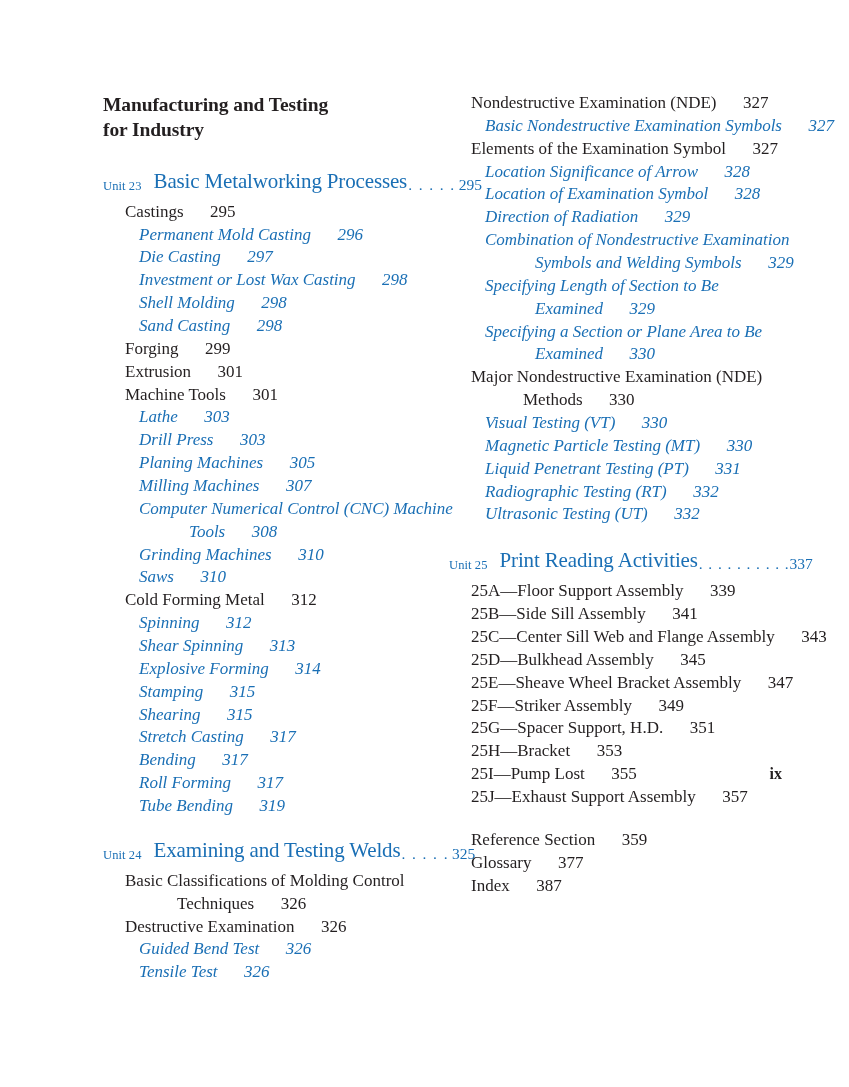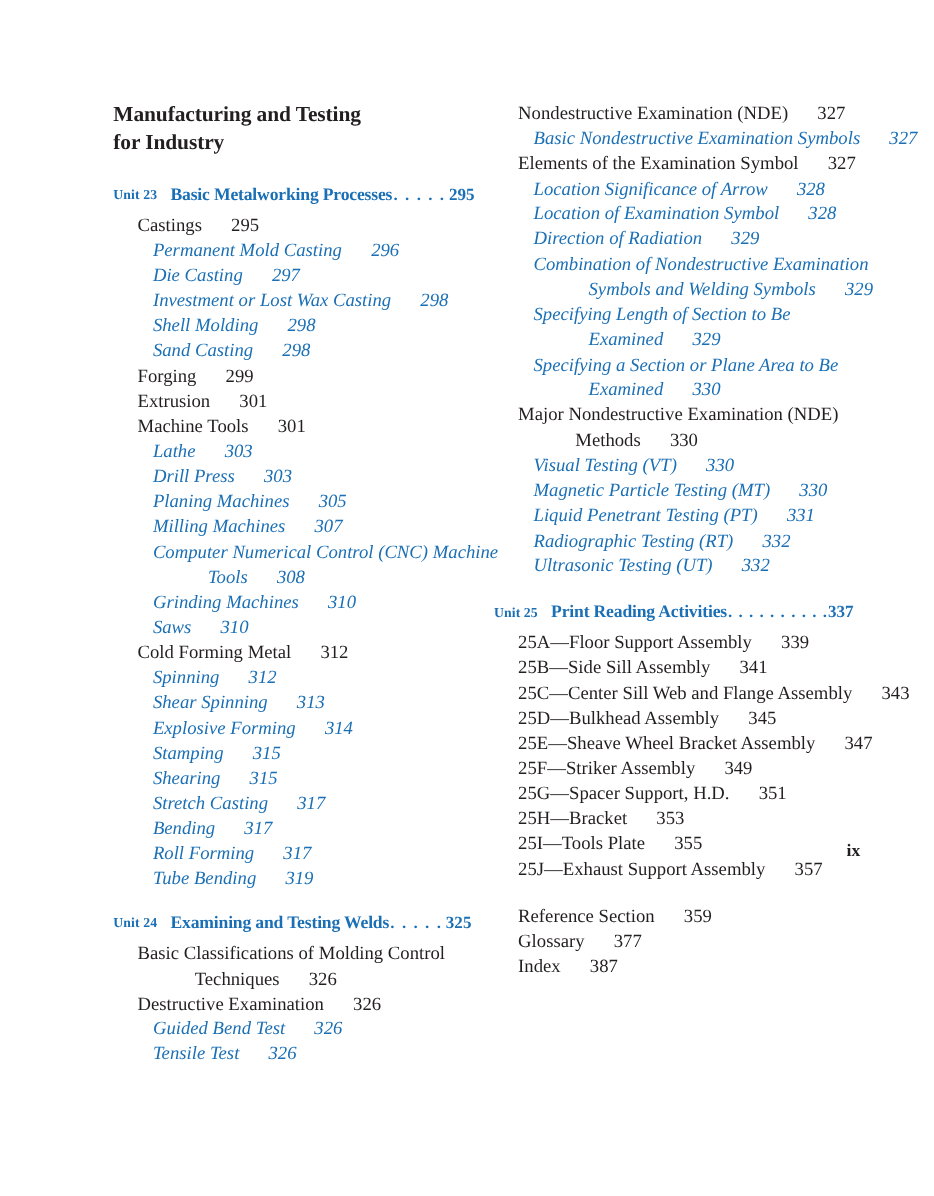--- a/index.html
+++ b/index.html
@@ -44,41 +44,41 @@
     line-height: 1.30;
     color: #231f20;
     margin: 0 0 26px 0;
     letter-spacing: -0.1px;
   }
   .part-title .line { display: block; }
 
   
   .unit-head {
     color: #1a6fb5;
-    font-weight: bold;
+    font-weight: normal;
     margin: 0 0 7px 0;
     display: flex;
-    align-items: center;
+    align-items: flex-end;
     white-space: nowrap;
   }
   .unit-head .unit-no {
     font-size: 12.5px;
     letter-spacing: 0.1px;
   }
   .unit-head .bar {
     display: inline-block;
     width: 1.6px;
     height: 15px;
     background: #1a6fb5;
     margin: 0 6px 0 6px;
     position: relative;
     top: 1.5px;
   }
   .unit-head .unit-title {
-    font-size: 16px;
+    font-size: 21px;
     letter-spacing: -0.15px;
   }
   .unit-head .leaders {
     font-size: 15.5px;
     letter-spacing: 1.4px;
     margin-left: 1px;
   }
   .unit-head .unit-page {
     font-size: 15.5px;
     margin-left: 3px;
@@ -226,21 +226,21 @@
 
       <div class="entries" id="right-unit25">
           <div class="entry lvl1"><span>25A—Floor Support Assembly</span><span class="pg">  339</span></div>
           <div class="entry lvl1"><span>25B—Side Sill Assembly</span><span class="pg">  341</span></div>
           <div class="entry lvl1"><span>25C—Center Sill Web and Flange Assembly</span><span class="pg">  343</span></div>
           <div class="entry lvl1"><span>25D—Bulkhead Assembly</span><span class="pg">  345</span></div>
           <div class="entry lvl1"><span>25E—Sheave Wheel Bracket Assembly</span><span class="pg">  347</span></div>
           <div class="entry lvl1"><span>25F—Striker Assembly</span><span class="pg">  349</span></div>
           <div class="entry lvl1"><span>25G—Spacer Support, H.D.</span><span class="pg">  351</span></div>
           <div class="entry lvl1"><span>25H—Bracket</span><span class="pg">  353</span></div>
-          <div class="entry lvl1"><span>25I—Tools Plate</span><span class="pg">  355</span></div>
+          <div class="entry lvl1"><span>25I—Pump Lost</span><span class="pg">  355</span></div>
           <div class="entry lvl1"><span>25J—Exhaust Support Assembly</span><span class="pg">  357</span></div>
         </div>
 
       <div class="gap-back"></div>
 
       <div class="entries" id="right-back">
           <div class="entry lvl1"><span>Reference Section</span><span class="pg">  359</span></div>
           <div class="entry lvl1"><span>Glossary</span><span class="pg">  377</span></div>
           <div class="entry lvl1"><span>Index</span><span class="pg">  387</span></div>
         </div>

